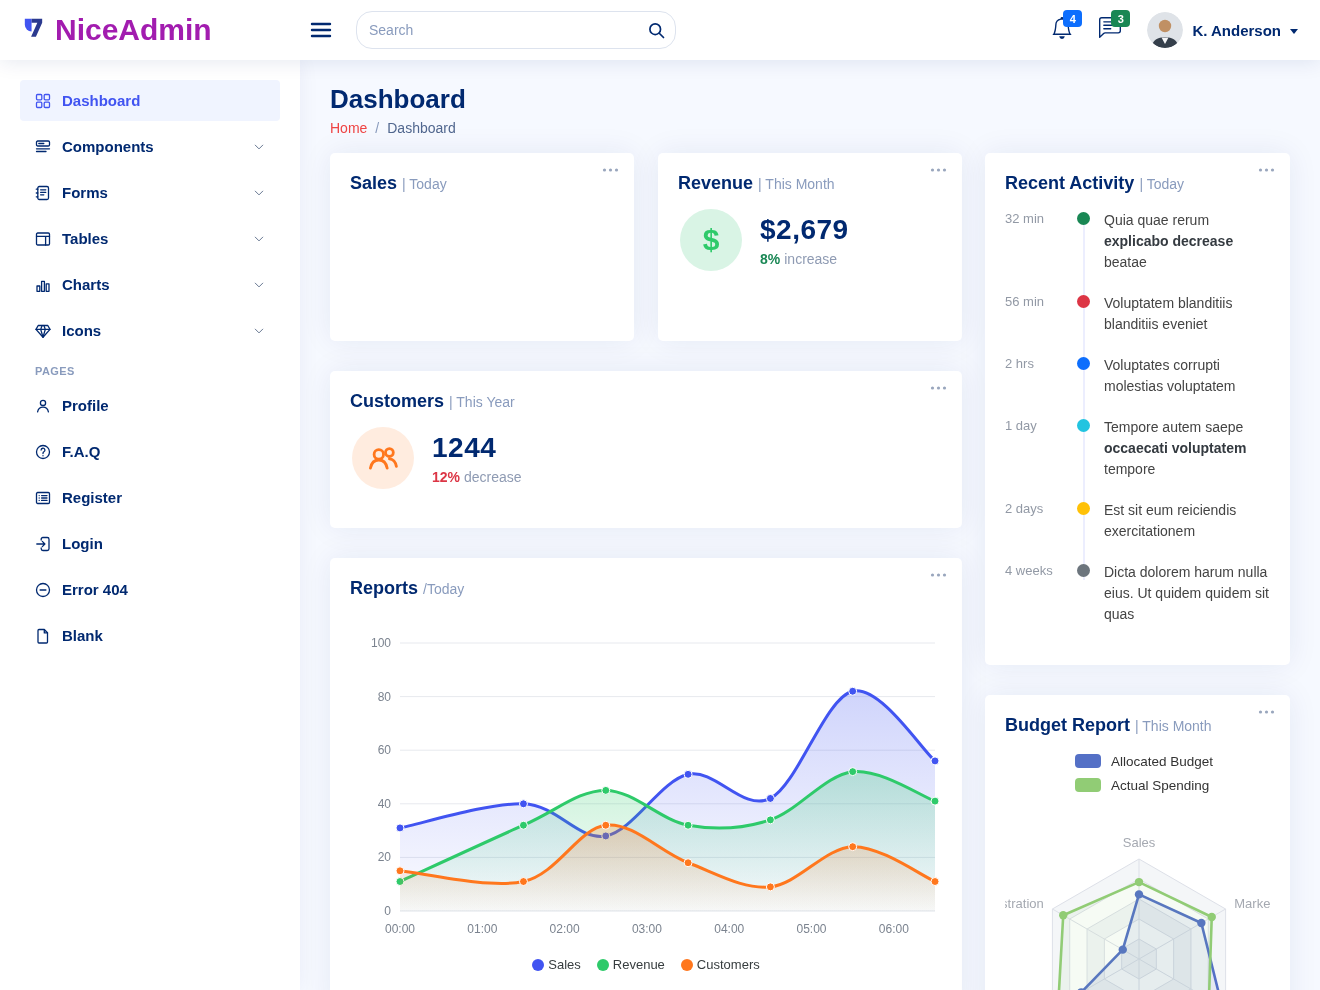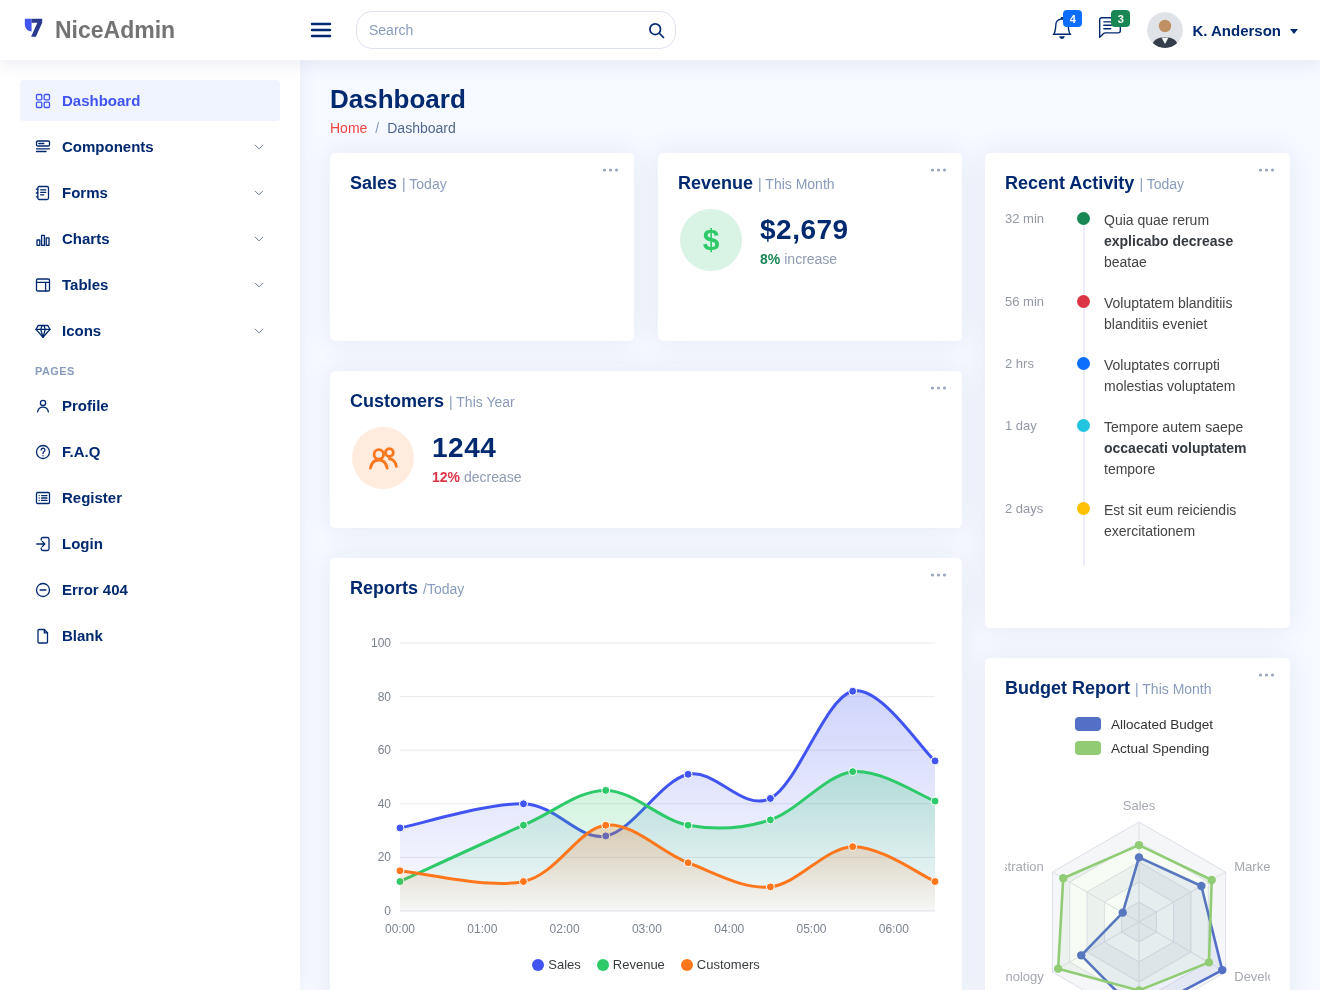--- a/index.html
+++ b/index.html
@@ -5,21 +5,21 @@
   * { margin:0; padding:0; box-sizing:border-box; }
   html,body { width:1320px; height:990px; overflow:hidden; }
   body {
     font-family:"Liberation Sans","DejaVu Sans",sans-serif;
     background:#f6f9ff; position:relative; color:#444;
   }
   
   #header{position:fixed;top:0;left:0;right:0;height:60px;background:#fff;
     display:flex;align-items:center;box-shadow:0 2px 20px rgba(1,41,112,.1);z-index:20;padding:0 22px 0 20px;}
   .logo{display:flex;align-items:center;gap:8px;cursor:pointer;width:288px;}
-  .logo-text{font-size:23px;font-weight:700;color:#737373;letter-spacing:0;}
+  .logo-text{font-size:30px;font-weight:700;color:#a21caf;letter-spacing:0;}
   .hamburger{cursor:pointer;color:#012970;display:flex;align-items:center;margin-right:22px;}
   .searchbar{display:flex;align-items:center;border:1px solid #dde3ee;border-radius:16px;height:38px;width:320px;background:#fff;}
   .searchbar input{border:0;outline:0;flex:1;height:100%;padding:0 12px;font-size:14px;color:#012970;background:transparent;font-family:inherit;}
   .searchbar input::placeholder{color:#899bbd;}
   .search-btn{border:0;background:transparent;color:#012970;padding:0 10px;cursor:pointer;display:flex;align-items:center;}
   .header-right{margin-left:auto;display:flex;align-items:center;gap:26px;}
   .icon-btn{position:relative;color:#012970;cursor:pointer;display:flex;align-items:center;}
   .badge{position:absolute;top:-7px;right:-9px;min-width:19px;height:17px;border-radius:4px;color:#fff;
     font-size:11px;font-weight:700;display:flex;align-items:center;justify-content:center;padding:0 4px;}
   .badge-blue{background:#0d6efd;}
@@ -183,40 +183,40 @@
         <span>Forms</span>
         <span class="chev">
           <svg width="12" height="12" viewBox="0 0 16 16" fill="none" stroke="currentColor" stroke-width="1.3" stroke-linecap="round" stroke-linejoin="round">
             <path d="M3 5.5 8 10.5 13 5.5"></path>
           </svg>
         </span>
       </li>
       <li class="nav-item">
         <span style="display: flex;">
           <svg width="16" height="16" viewBox="0 0 16 16" fill="none" stroke="currentColor" stroke-width="1.3" stroke-linecap="round" stroke-linejoin="round">
+            <rect x="1.5" y="2" width="13" height="12" rx="1.2"></rect>
+            <path d="M1.5 5.4h13M10.6 5.4V14"></path>
+          </svg>
+        </span>
+        <span>Tables</span>
+        <span class="chev">
+          <svg width="12" height="12" viewBox="0 0 16 16" fill="none" stroke="currentColor" stroke-width="1.3" stroke-linecap="round" stroke-linejoin="round">
+            <path d="M3 5.5 8 10.5 13 5.5"></path>
+          </svg>
+        </span>
+      </li>
+      <li class="nav-item">
+        <span style="display: flex;">
+          <svg width="16" height="16" viewBox="0 0 16 16" fill="none" stroke="currentColor" stroke-width="1.3" stroke-linecap="round" stroke-linejoin="round">
             <rect x="2" y="9" width="2.8" height="5.3"></rect>
             <rect x="6.6" y="4.3" width="2.8" height="10"></rect>
             <rect x="11.2" y="6.8" width="2.8" height="7.5"></rect>
           </svg>
         </span>
         <span>Charts</span>
-        <span class="chev">
-          <svg width="12" height="12" viewBox="0 0 16 16" fill="none" stroke="currentColor" stroke-width="1.3" stroke-linecap="round" stroke-linejoin="round">
-            <path d="M3 5.5 8 10.5 13 5.5"></path>
-          </svg>
-        </span>
-      </li>
-      <li class="nav-item">
-        <span style="display: flex;">
-          <svg width="16" height="16" viewBox="0 0 16 16" fill="none" stroke="currentColor" stroke-width="1.3" stroke-linecap="round" stroke-linejoin="round">
-            <rect x="1.5" y="2" width="13" height="12" rx="1.2"></rect>
-            <path d="M1.5 5.4h13M10.6 5.4V14"></path>
-          </svg>
-        </span>
-        <span>Tables</span>
         <span class="chev">
           <svg width="12" height="12" viewBox="0 0 16 16" fill="none" stroke="currentColor" stroke-width="1.3" stroke-linecap="round" stroke-linejoin="round">
             <path d="M3 5.5 8 10.5 13 5.5"></path>
           </svg>
         </span>
       </li>
       <li class="nav-item">
         <span style="display: flex;">
           <svg width="16" height="16" viewBox="0 0 16 16" fill="none" stroke="currentColor" stroke-width="1.3" stroke-linecap="round" stroke-linejoin="round">
             <path d="M3.2 2.5h9.6l2.2 3.9L8 14.3 1 6.4z"></path>
@@ -515,20 +515,28 @@
               <div class="act-text"><span>Tempore autem saepe </span><b>occaecati voluptatem</b><span> tempore</span></div>
             </div>
             <div class="act-item">
               <div class="act-time">2 days</div>
               <div class="dot-col">
                 <span class="line"></span>
                 <span class="dot" style="background:#ffc107"></span>
               </div>
               <div class="act-text"><span>Est sit eum reiciendis exercitationem</span></div>
             </div>
+            <div class="act-item last">
+              <div class="act-time">4 weeks</div>
+              <div class="dot-col">
+                <span class="line"></span>
+                <span class="dot" style="background:#6c757d"></span>
+              </div>
+              <div class="act-text"><span>Dicta dolorem harum nulla eius. Ut quidem quidem sit quas</span></div>
+            </div>
           </div>
       </div>
 
       <div class="card budget-card">
         <span class="filter">
             <svg width="17" height="6" viewBox="0 0 17 6">
               <circle cx="2.5" cy="3" r="1.6" fill="#99a6bd"></circle>
               <circle cx="8.5" cy="3" r="1.6" fill="#99a6bd"></circle>
               <circle cx="14.5" cy="3" r="1.6" fill="#99a6bd"></circle>
             </svg>

